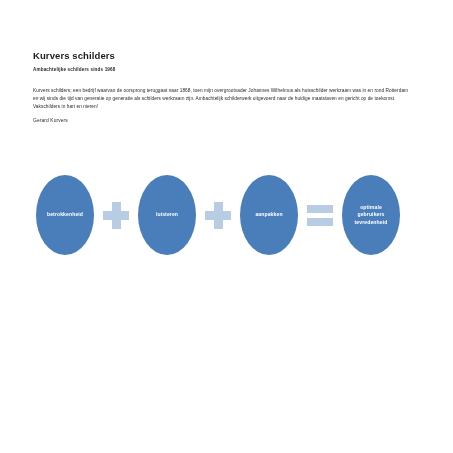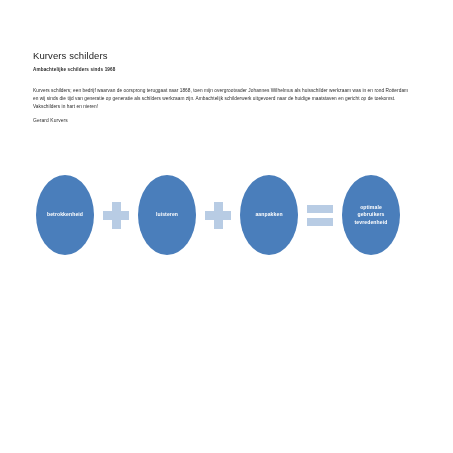--- a/index.html
+++ b/index.html
@@ -25,21 +25,21 @@
   .text-block {
     position: absolute;
     left: 33px;
     top: 50px;
     width: 390px;
   }
 
   .doc-title {
     font-family: "Liberation Sans", sans-serif;
     font-size: 9.5px;
-    font-weight: normal;
+    font-weight: bold;
     color: #1c1c1c;
     letter-spacing: 0.1px;
     line-height: 12px;
     margin: 0 0 4px 0;
   }
 
   .doc-subtitle {
     font-family: "Liberation Sans", sans-serif;
     font-size: 4.6px;
     font-weight: bold;

